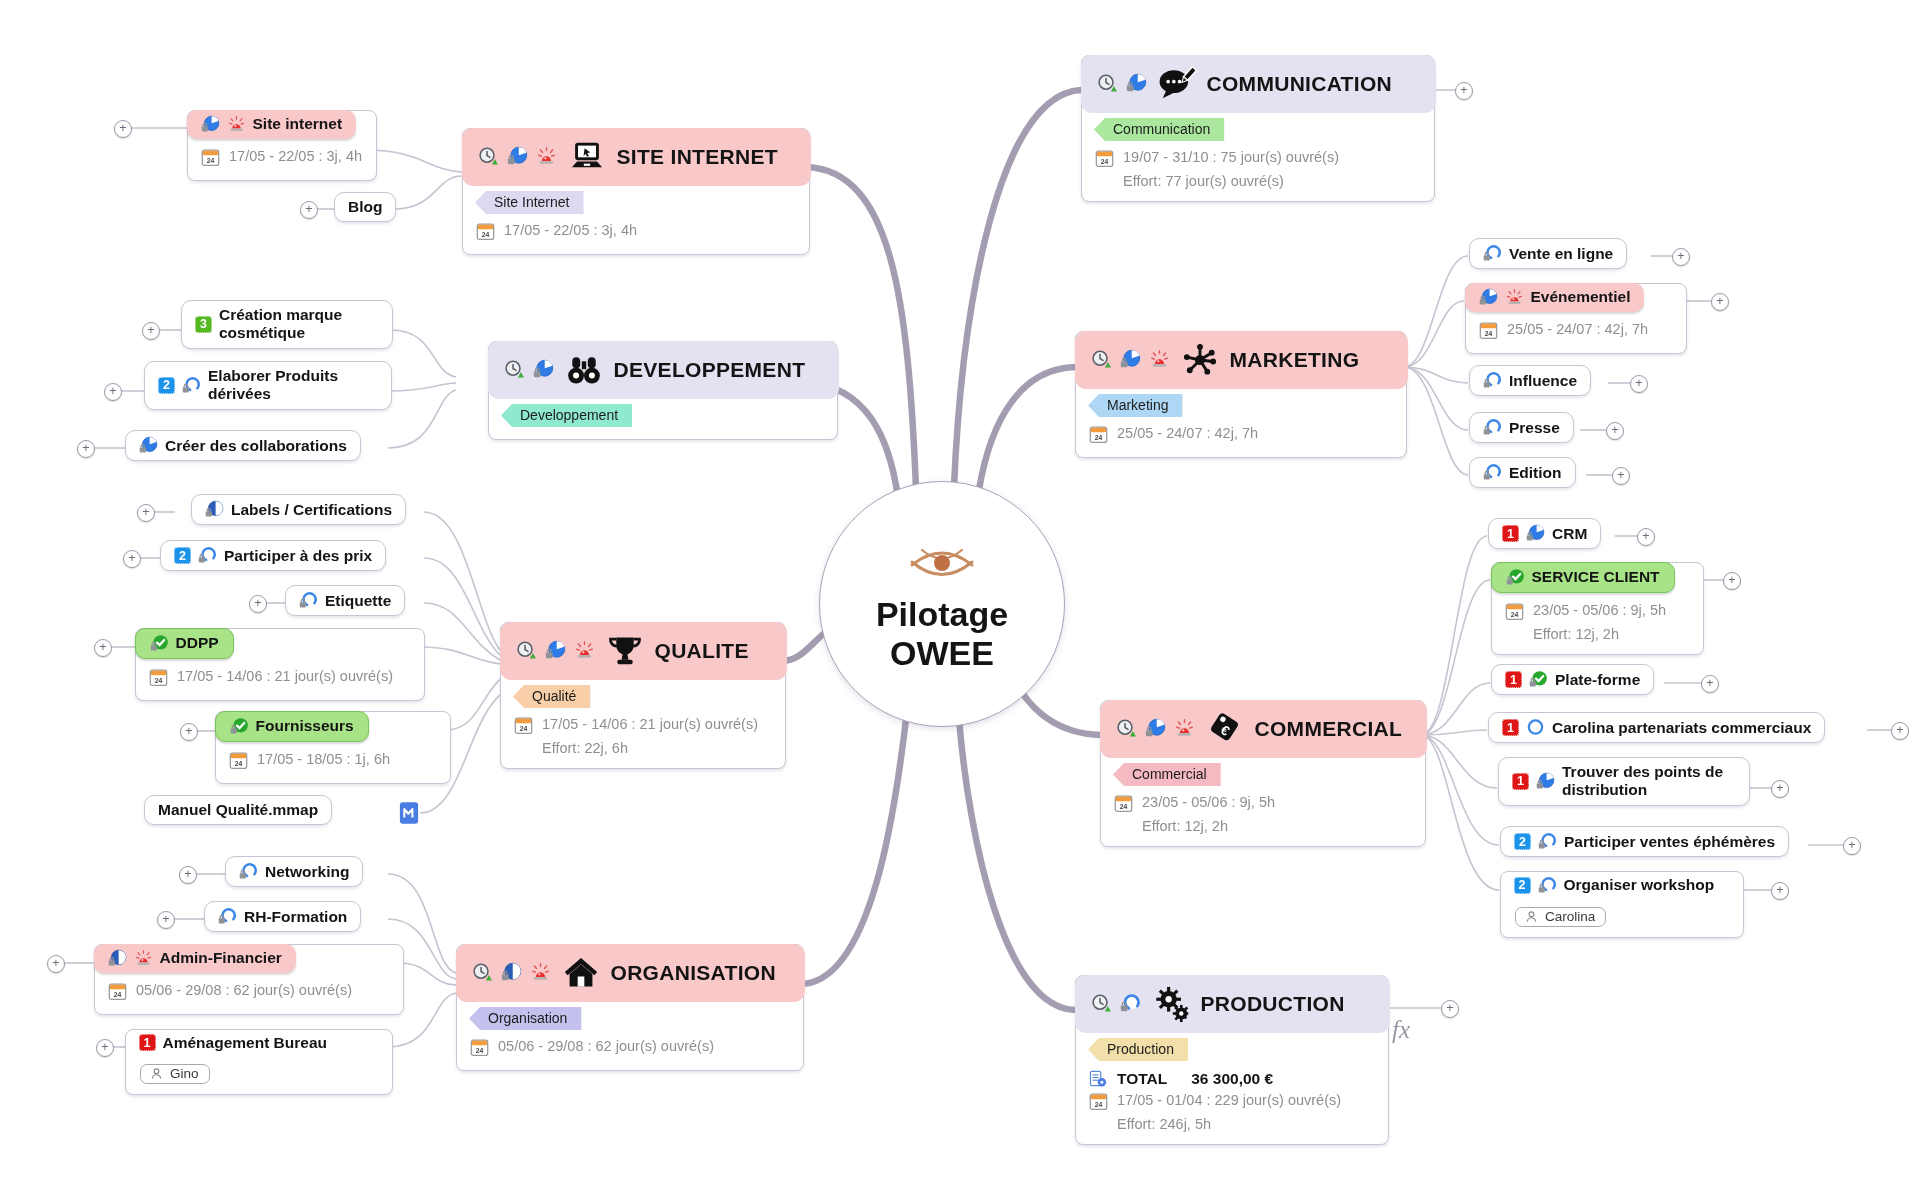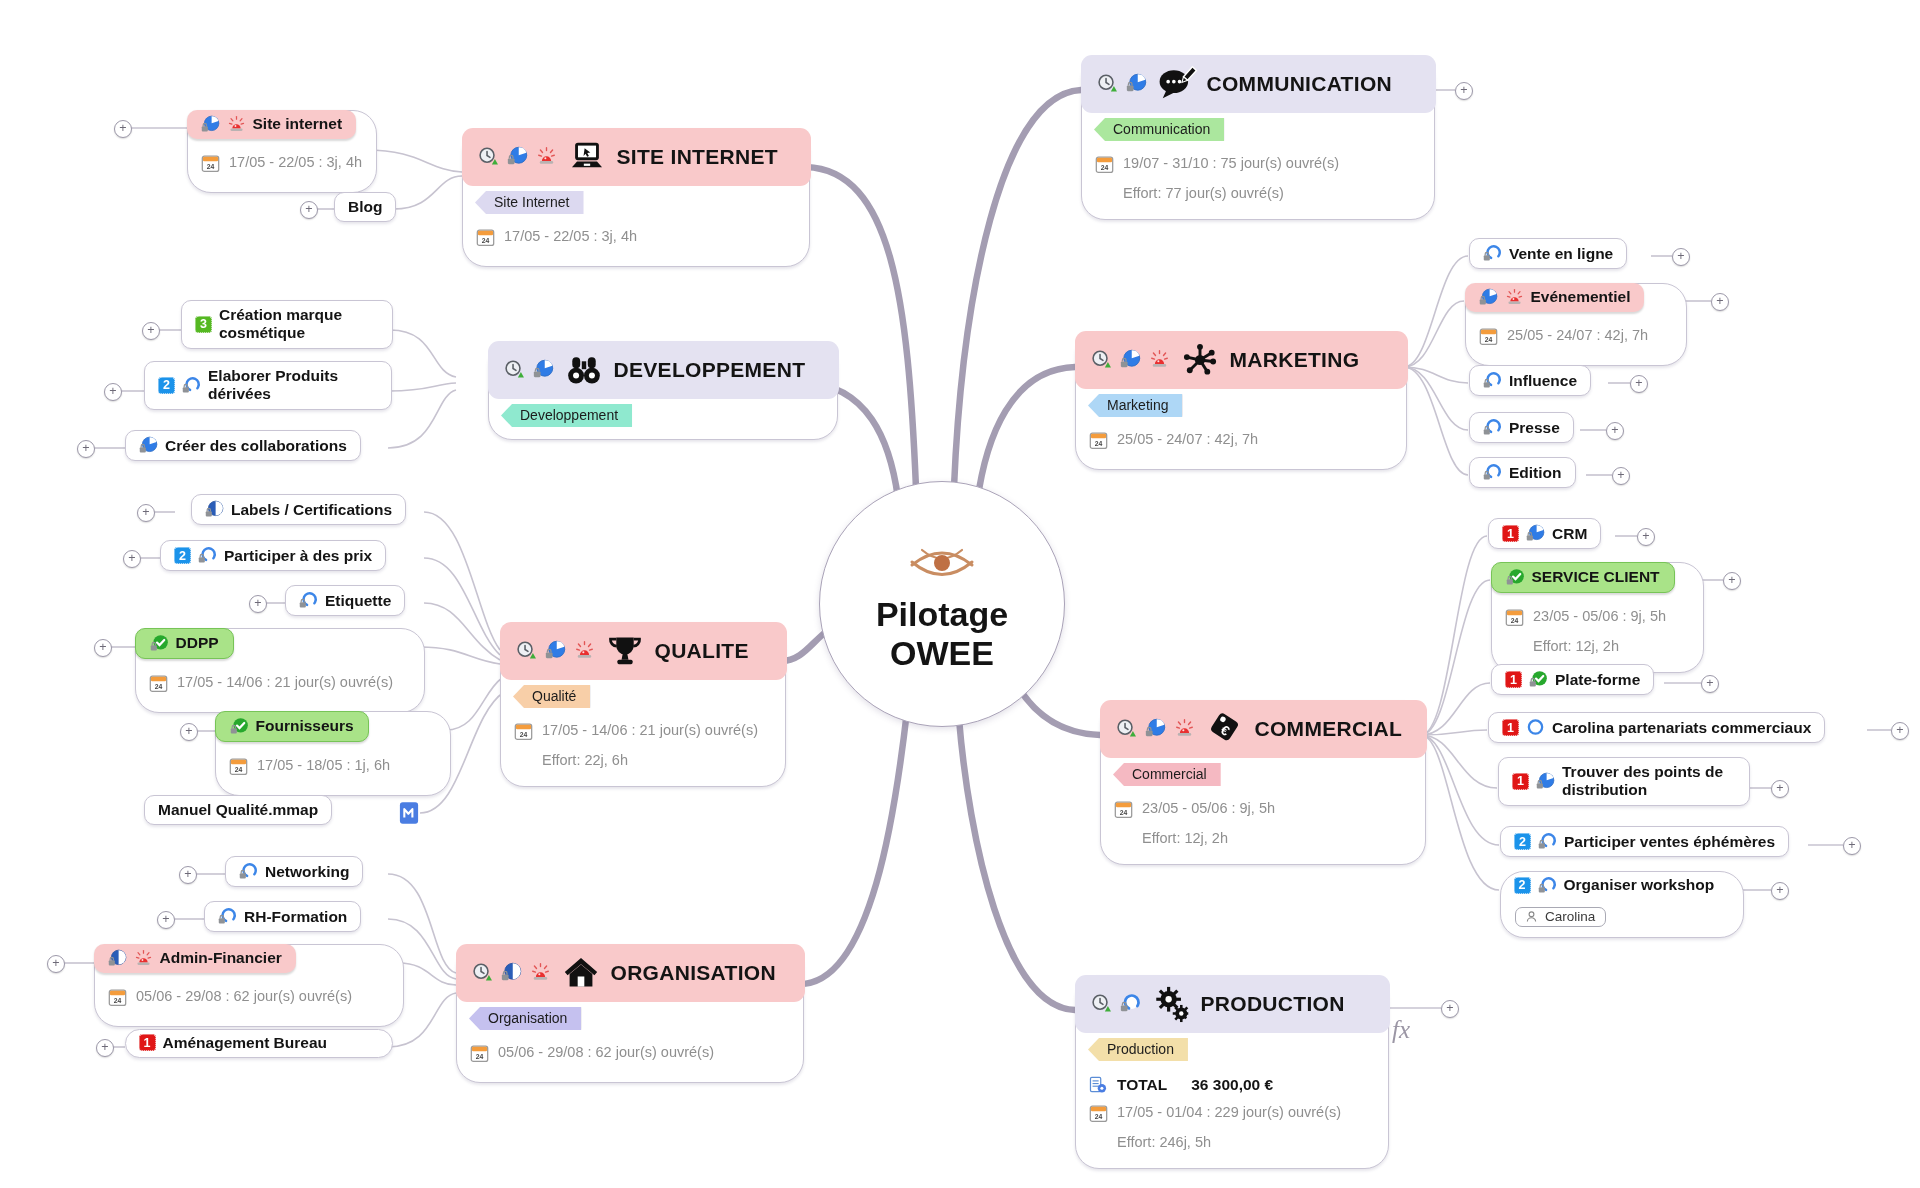--- a/index.html
+++ b/index.html
@@ -4,21 +4,21 @@
 <style>
   html,body{margin:0;padding:0;background:#fff;}
   #canvas{position:relative;width:1920px;height:1188px;background:#fff;overflow:hidden;
           font-family:"Liberation Sans","DejaVu Sans",sans-serif;}
   #wires{position:absolute;left:0;top:0;z-index:1;}
 
   
   .node{display:inline-flex;align-items:center;gap:7px;box-sizing:border-box;}
   .node.solo{position:absolute;background:#fff;border:1.5px solid #c9c5d4;border-radius:10px;
              padding:5px 13px;box-shadow:0 2px 3px rgba(80,70,110,.14);z-index:2;}
-  .grp{position:absolute;background:#fff;border:1.5px solid #c9c5d4;border-radius:24px;
+  .grp{position:absolute;background:#fff;border:1.5px solid #c9c5d4;border-radius:8px;
        box-shadow:0 2px 3px rgba(80,70,110,.14);z-index:2;}
   .grp > .bar{display:flex;margin:-1.5px;border-radius:11px;padding:10px 16px;align-items:center;gap:8px;}
   .grp > .pill{margin:-1.5px 0 0 -1.5px;border-radius:10px;padding:5px 14px;
                box-shadow:0 1.5px 2px rgba(0,0,0,.15);}
   .inf{padding:5px 10px 8px 12px;}
   .pink{background:#f9c9ca;}
   .lav{background:#e4e2f1;}
   .greenbg{background:#a9e388;border:1.5px solid #77c457;}
   .lbl{font-weight:bold;font-size:15.5px;color:#141414;white-space:nowrap;}
   .mtopic .lbl{font-size:21px;letter-spacing:.3px;}
@@ -35,21 +35,21 @@
          border:1px dotted rgba(255,255,255,.85);box-sizing:border-box;}
   .p1{background:#e01616;} .p2{background:#1b93ea;} .p3{background:#55b822;}
 
   
   .tag{display:inline-block;font-size:14px;color:#1c1c1c;padding:3px 14px 4px 19px;
        clip-path:polygon(11px 0,100% 0,100% 100%,11px 100%,0 50%);margin:2px 0 4px;
        filter:drop-shadow(0 0 1px #8a8696);}
   .tg-site{background:#dcd9f0;} .tg-dev{background:#8fe9cf;} .tg-qua{background:#f8cfa8;}
   .tg-org{background:#c5c1ef;} .tg-com{background:#abe79e;} .tg-mar{background:#aed7f6;}
   .tg-cml{background:#f5b9c2;} .tg-pro{background:#f3dfa9;}
-  .row{display:flex;align-items:flex-start;gap:8px;color:#8f8f8f;font-size:14.5px;margin:10px 0;white-space:nowrap;}
+  .row{display:flex;align-items:flex-start;gap:8px;color:#8f8f8f;font-size:14.5px;margin:4px 0;white-space:nowrap;}
   .row.eff{margin-left:29px;}
   .row.total{color:#141414;font-weight:bold;font-size:15.5px;gap:10px;align-items:center;}
   .total .tval{margin-left:14px;}
   .res{display:inline-flex;align-items:center;gap:6px;border:1.2px solid #a9a9b4;border-radius:7px;
        padding:1px 10px 2px 8px;font-size:13.5px;color:#3a3a3a;margin:2px 0 2px 2px;background:#fff;}
 
   
   .plus{position:absolute;width:16px;height:16px;border-radius:50%;background:#fff;
         border:1px solid #9d99aa;z-index:2;box-shadow:0 1px 1.5px rgba(0,0,0,.15);}
   .plus::before{content:"+";position:absolute;left:50%;top:50%;transform:translate(-50%,-54%);
@@ -580,20 +580,29 @@
           </span>
     <span>05/06 - 29/08 : 62 jour(s) ouvré(s)</span>
         </div>
       </div>
 </div>
 <div class="grp" id="g-amenagement">
   <div class="node pill" style="box-shadow:none;">
     <span class="badge p1">1</span>
     <span class="lbl">Aménagement Bureau</span>
   </div>
+  <div class="inf"><span class="res">
+    <span class="ic" style="width:15px;height:15px;">
+            <svg viewBox="0 0 20 20">
+              <circle cx="10" cy="7" r="3.2" fill="none" stroke="#888" stroke-width="1.5"></circle>
+              <path d="M4.5 16.5 a5.5 4.8 0 0 1 11 0" fill="none" stroke="#888" stroke-width="1.5"></path>
+            </svg>
+          </span>
+    <span>Gino</span>
+        </span></div>
 </div>
 
 <div class="grp" id="g-org">
   <div class="node bar mtopic pink">
     <span class="ic st">
           <svg viewBox="0 0 20 20">
             <circle cx="8.6" cy="8.8" r="6.6" fill="#eef0f4" stroke="#5a5f66" stroke-width="1.5"></circle>
             <path d="M8.6 5.2 V9 l2.8 1.8" fill="none" stroke="#5a5f66" stroke-width="1.5" stroke-linecap="round"></path>
             <path d="M13.2 17.5 l2.9 -5.2 2.9 5.2 z" fill="#3fae3a"></path>
           </svg>

